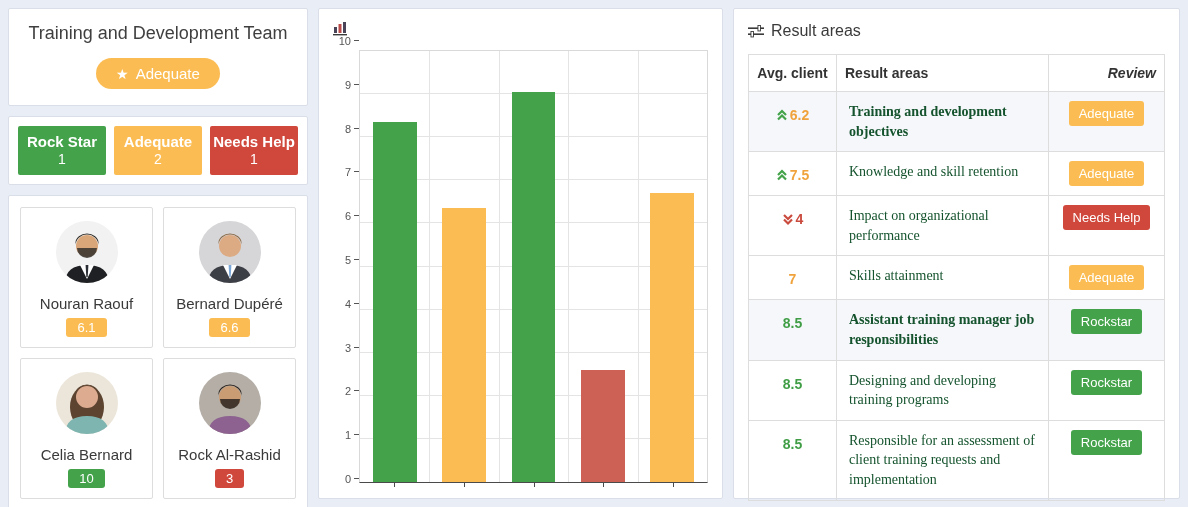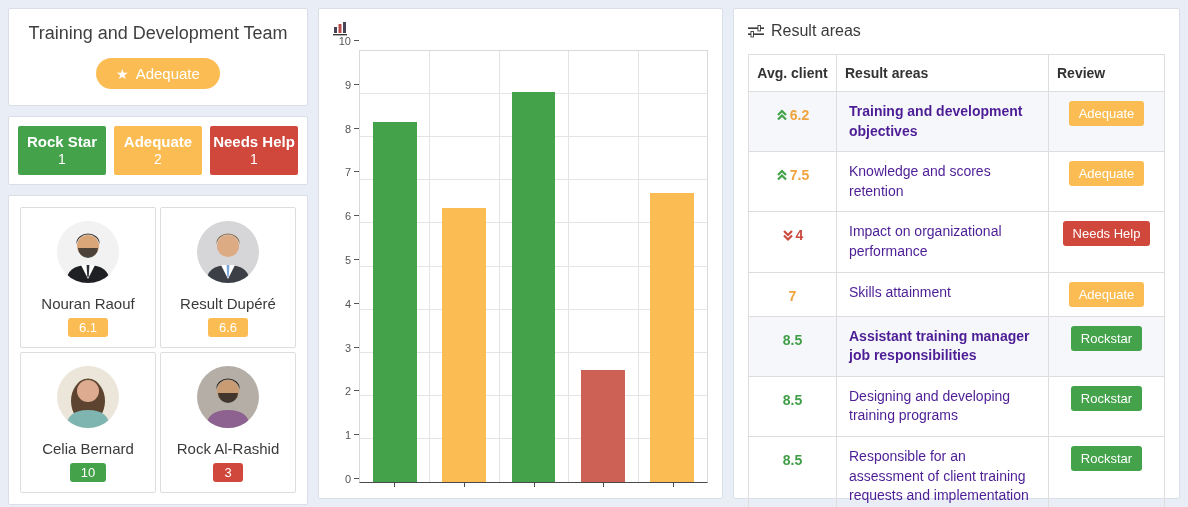--- a/index.html
+++ b/index.html
@@ -28,21 +28,21 @@
   }
   .team-pill .star { font-size:14px; line-height:1; }
   .stats-card { padding:9px; display:flex; gap:8px; }
   .stat-box {
     flex:1; color:#fff; text-align:center; border-radius:2px;
     padding:7px 2px 8px; cursor:default;
   }
   .stat-box .stat-label { font-size:15px; font-weight:700; }
   .stat-box .stat-count { font-size:14px; margin-top:1px; }
   .members-card { flex:1; padding:11px; }
-  .members-grid { display:grid; grid-template-columns:1fr 1fr; gap:4px; height:100%; }
+  .members-grid { display:grid; grid-template-columns:1fr 1fr; gap:10px; height:100%; }
   .member-tile {
     border:1px solid #ddd; border-radius:2px; text-align:center;
     padding:12px 6px 10px; display:flex; flex-direction:column;
     align-items:center; justify-content:space-between;
   }
   .member-name { font-size:15px; color:#3a3a3a; margin:7px 0 6px; }
   .member-score {
     display:inline-block; color:#fff; font-size:13px;
     padding:2px 11px; border-radius:3px;
   }
@@ -68,25 +68,25 @@
   .x-tick { position:absolute; top:0; width:1px; height:4px; background:#4a4a4a; }
   .x-labels { display:flex; height:26px; align-items:center; }
   .x-label { width:20%; text-align:center; font-size:12px; color:#4c4c4c; }
   
   .col-right { flex:1; }
   .table-card { width:100%; height:100%; padding:13px 14px; }
   .ra-table { width:100%; border-collapse:collapse; margin-top:14px; }
   .ra-table th, .ra-table td { border:1px solid #ddd; }
   .ra-table th { font-size:14px; font-weight:700; color:#333; padding:10px 8px; text-align:left; }
   .ra-table th.c-score { width:88px; text-align:center; }
-  .ra-table th.c-review { width:116px; text-align:left; }
+  .ra-table th.c-review { width:116px; text-align:right;font-style:italic; }
   .ra-table td { vertical-align:top; }
   .td-score { text-align:center; padding:15px 4px 8px; font-size:14px; font-weight:700; white-space:nowrap; }
   .td-area { padding:10px 12px; font-size:14px; line-height:1.4; }
-  .td-area .area-link { color:#4c1d95; cursor:pointer; }
+  .td-area .area-link { color:#14532d; cursor:pointer;font-family:Liberation Serif, serif; }
   tr.parent-row { background:#f5f7fa; }
   tr.parent-row .area-link { font-weight:700; }
   .td-review { text-align:center; padding:9px 6px; }
   .review-badge {
     display:inline-block; color:#fff; font-size:13px;
     padding:5px 10px; border-radius:3px; white-space:nowrap;
   }
   .trend { display:inline-block; vertical-align:-2px; margin-right:2px; }
 </style>
 </head>
@@ -148,21 +148,21 @@
               </defs>
     <circle cx="32" cy="32" r="31" fill="#d6d6d8"></circle>
     <g clip-path="url(#clip1)">
                 <path d="M10 64 Q10 45 32 45 Q54 45 54 64 Z" fill="#3c3f46"></path>
                 <path d="M25 45 L32 59 L39 45 Z" fill="#ffffff"></path>
                 <path d="M30.6 45 L33.4 45 L32.7 57 L31.3 57 Z" fill="#7aa7d8"></path>
                 <circle cx="32" cy="26" r="11" fill="#dcab84"></circle>
                 <path d="M20.5 26 a11.5 11.5 0 0 1 23 0 l0 -3.5 a11.5 9 0 0 0 -23 0 Z" fill="#8a6b4a"></path>
               </g>
             </svg></span>
-          <div class="member-name">Result Dupéré</div>
+          <div class="member-name">Bernard Dupéré</div>
           <span class="member-score" style="background: rgb(251, 189, 83);">6.6</span>
         </div>
         <div class="member-tile">
           <span class="avatar"><svg width="64" height="64" viewBox="0 0 64 64">
     <defs>
                 <clipPath id="clip2">
                   <circle cx="32" cy="32" r="31"></circle>
                 </clipPath>
               </defs>
     <circle cx="32" cy="32" r="31" fill="#ece6da"></circle>
@@ -295,21 +295,21 @@
                 <path d="M2 10.5 L6 6.5 L10 10.5"></path>
               </svg><span style="color: rgb(240, 163, 60);">6.2</span></td>
             <td class="td-area"><span class="area-link">Training and development objectives</span></td>
             <td class="td-review"><span class="review-badge" style="background: rgb(251, 189, 83);">Adequate</span></td>
           </tr>
           <tr>
             <td class="td-score"><svg class="trend" width="12" height="13" viewBox="0 0 12 13" fill="none" stroke="#43a24a" stroke-width="2.2">
                 <path d="M2 6 L6 2 L10 6"></path>
                 <path d="M2 10.5 L6 6.5 L10 10.5"></path>
               </svg><span style="color: rgb(240, 163, 60);">7.5</span></td>
-            <td class="td-area"><span class="area-link">Knowledge and scores retention</span></td>
+            <td class="td-area"><span class="area-link">Knowledge and skill retention</span></td>
             <td class="td-review"><span class="review-badge" style="background: rgb(251, 189, 83);">Adequate</span></td>
           </tr>
           <tr>
             <td class="td-score"><svg class="trend" width="12" height="13" viewBox="0 0 12 13" fill="none" stroke="#ca4a3e" stroke-width="2.2">
                 <path d="M2 2 L6 6 L10 2"></path>
                 <path d="M2 6.5 L6 10.5 L10 6.5"></path>
               </svg><span style="color: rgb(202, 74, 62);">4</span></td>
             <td class="td-area"><span class="area-link">Impact on organizational performance</span></td>
             <td class="td-review"><span class="review-badge" style="background: rgb(208, 71, 60);">Needs Help</span></td>
           </tr>

